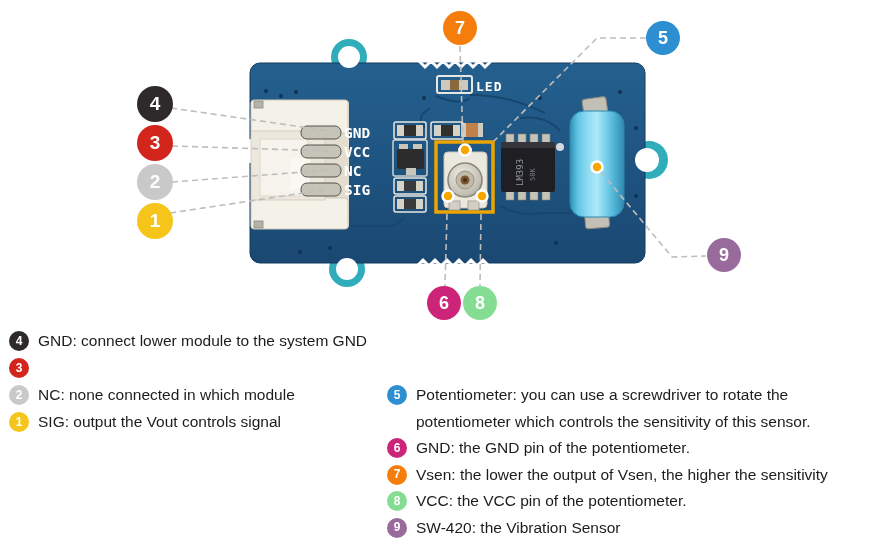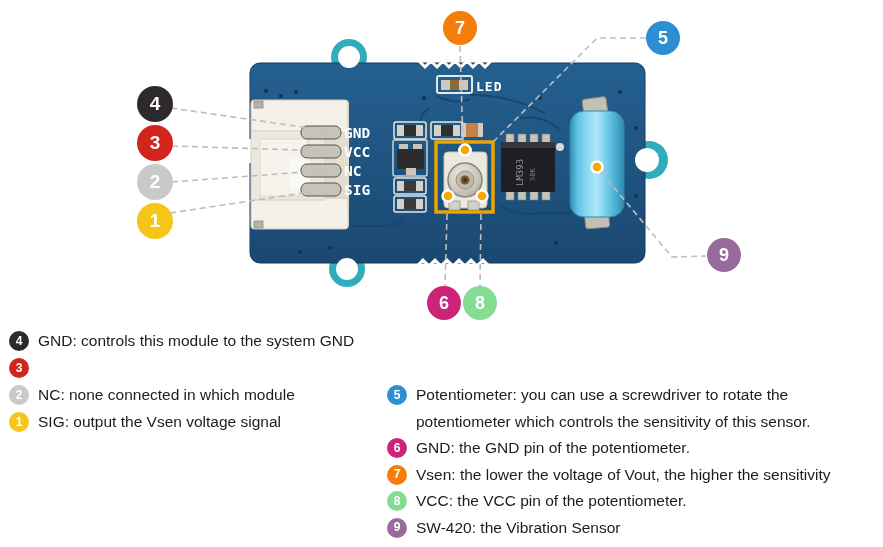--- a/index.html
+++ b/index.html
@@ -212,47 +212,47 @@
   <div class="badge badge-lg b1" style="background: rgb(246, 197, 25);">1</div>
   <div class="badge badge-md b7" style="background: rgb(245, 125, 11);">7</div>
   <div class="badge badge-md b5" style="background: rgb(45, 143, 210);">5</div>
   <div class="badge badge-md b6" style="background: rgb(204, 36, 120);">6</div>
   <div class="badge badge-md b8" style="background: rgb(133, 220, 147);">8</div>
   <div class="badge badge-md b9" style="background: rgb(153, 107, 156);">9</div>
 
   <div class="legend legend-left">
     <div class="lrow">
       <span class="dot" style="background: rgb(46, 42, 43);">4</span>
-      <span>GND: controls this module to the system GND</span>
+      <span>GND: connect lower module to the system GND</span>
     </div>
     <div class="lrow">
       <span class="dot" style="background: rgb(210, 37, 28);">3</span>
     </div>
     <div class="lrow">
       <span class="dot" style="background: rgb(201, 201, 201);">2</span>
       <span>NC: none connected in which module</span>
     </div>
     <div class="lrow">
       <span class="dot" style="background: rgb(246, 197, 25);">1</span>
-      <span>SIG: output the Vsen voltage signal</span>
+      <span>SIG: output the Vout controls signal</span>
     </div>
   </div>
 
   <div class="legend legend-right">
     <div class="rrow">
       <span class="dot" style="background: rgb(45, 143, 210);">5</span>
       <span class="txt">Potentiometer: you can use a screwdriver to rotate the potentiometer which controls the sensitivity of this sensor.</span>
     </div>
     <div class="rrow">
       <span class="dot" style="background: rgb(204, 36, 120);">6</span>
       <span class="txt">GND: the GND pin of the potentiometer.</span>
     </div>
     <div class="rrow">
       <span class="dot" style="background: rgb(245, 125, 11);">7</span>
-      <span class="txt">Vsen: the lower the voltage of Vout, the higher the sensitivity</span>
+      <span class="txt">Vsen: the lower the output of Vsen, the higher the sensitivity</span>
     </div>
     <div class="rrow">
       <span class="dot" style="background: rgb(133, 220, 147);">8</span>
       <span class="txt">VCC: the VCC pin of the potentiometer.</span>
     </div>
     <div class="rrow">
       <span class="dot" style="background: rgb(153, 107, 156);">9</span>
       <span class="txt">SW-420: the Vibration Sensor</span>
     </div>
   </div>

